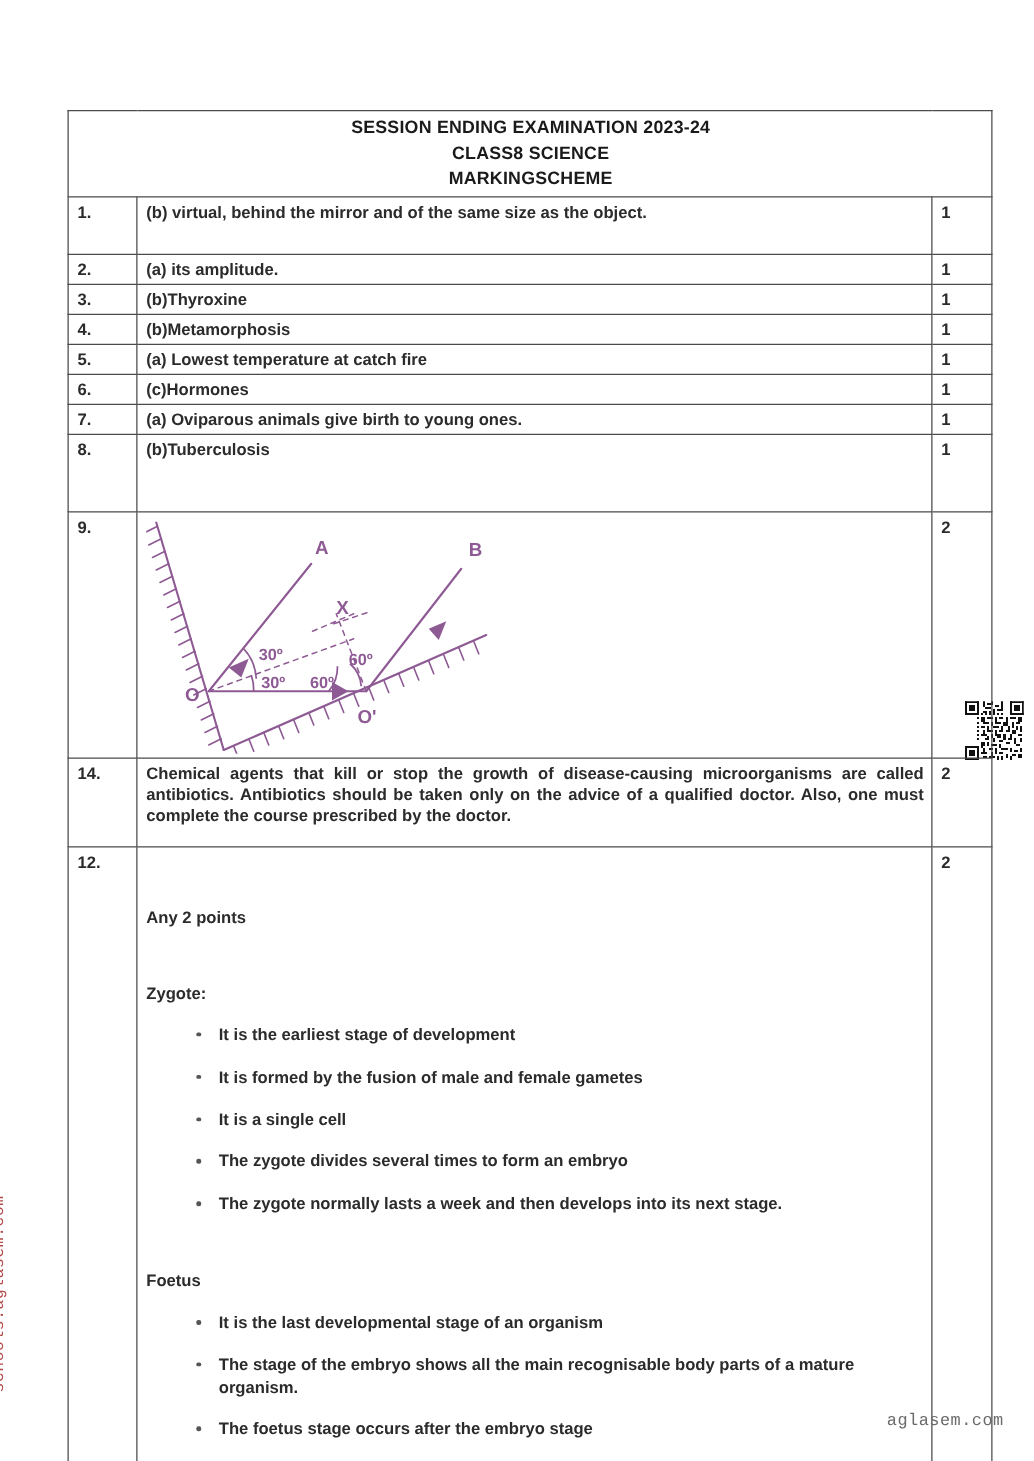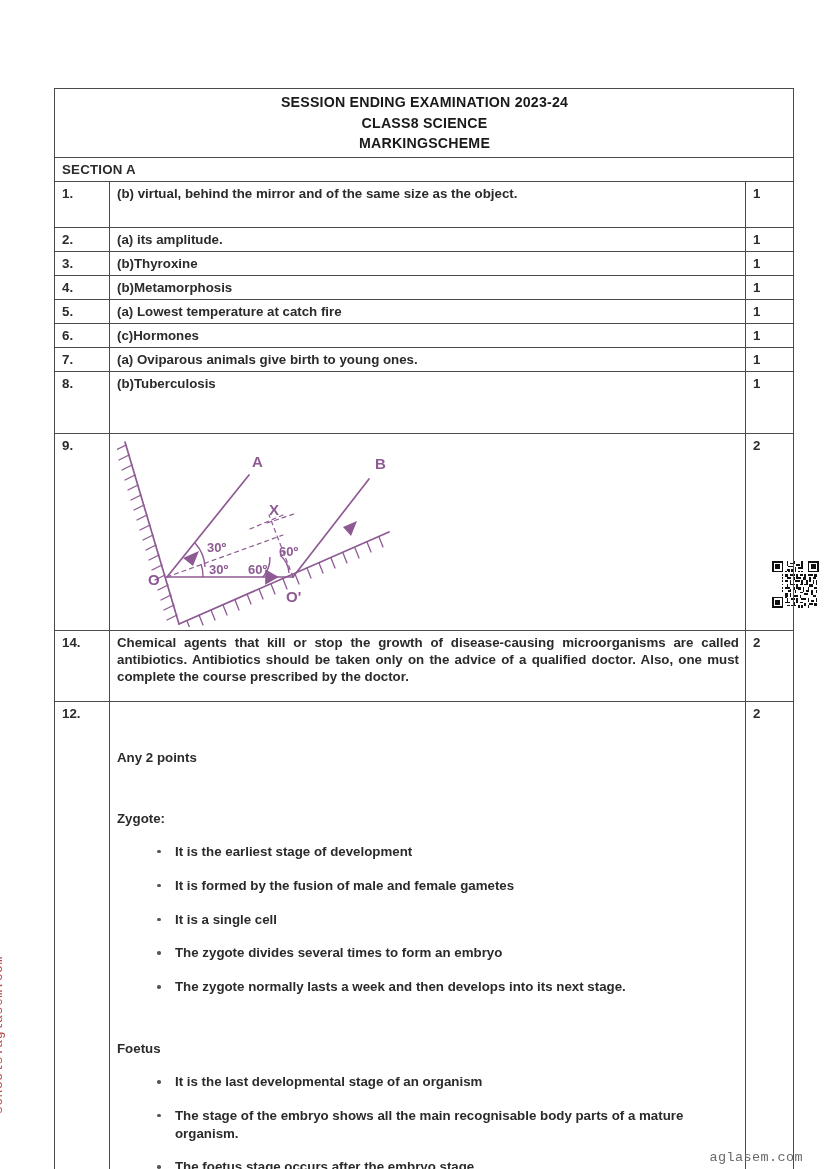--- a/index.html
+++ b/index.html
@@ -24,21 +24,21 @@
     transform: rotate(-90deg);
     font-family: "Liberation Mono", monospace;
     font-size: 13px;
     letter-spacing: 0.5px;
     color: #b44a4a;
     white-space: nowrap;
   }
   .wm-foot {
     position: absolute;
     right: 24px;
-    bottom: 4px;
+    bottom: 24px;
     font-family: "Liberation Mono", monospace;
     font-size: 13.5px;
     letter-spacing: 0.4px;
     color: #6a6a6a;
     white-space: nowrap;
   }
 
   
   .qr {
     position: absolute;
@@ -272,23 +272,20 @@
     <tbody>
 
       <tr>
         <td class="titlecell" colspan="3">
           <div class="title-line">SESSION ENDING EXAMINATION 2023-24</div>
           <div class="title-line">CLASS8 SCIENCE</div>
           <div class="title-line">MARKINGSCHEME</div>
         </td>
       </tr>
 
-      <tr>
-        <td class="sectioncell" colspan="3">SECTION A</td>
-      </tr>
 
       <tr class="r1">
         <td class="num">1.</td>
         <td>(b) virtual, behind the mirror and of the same size as the object.</td>
         <td class="mark">1</td>
       </tr>
       <tr class="rsm">
         <td class="num">2.</td>
         <td>(a) its amplitude.</td>
         <td class="mark">1</td>

